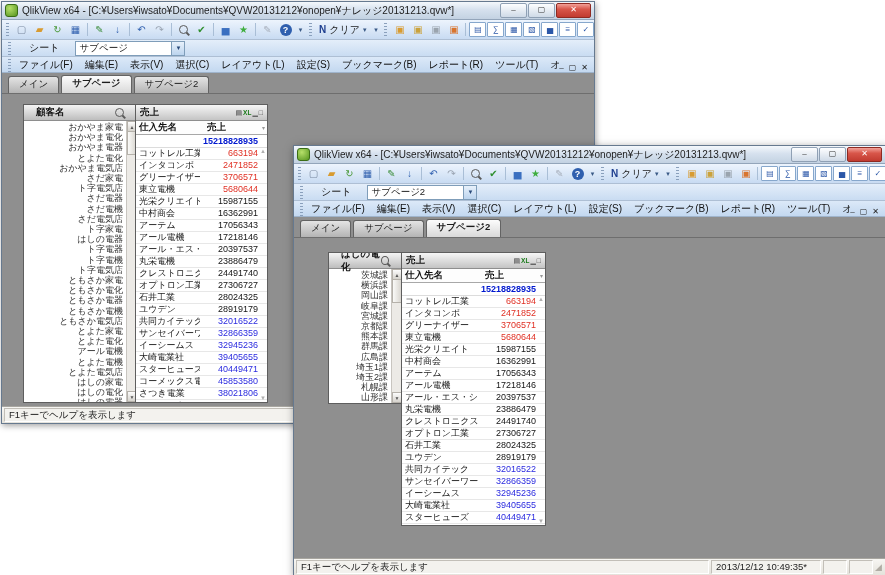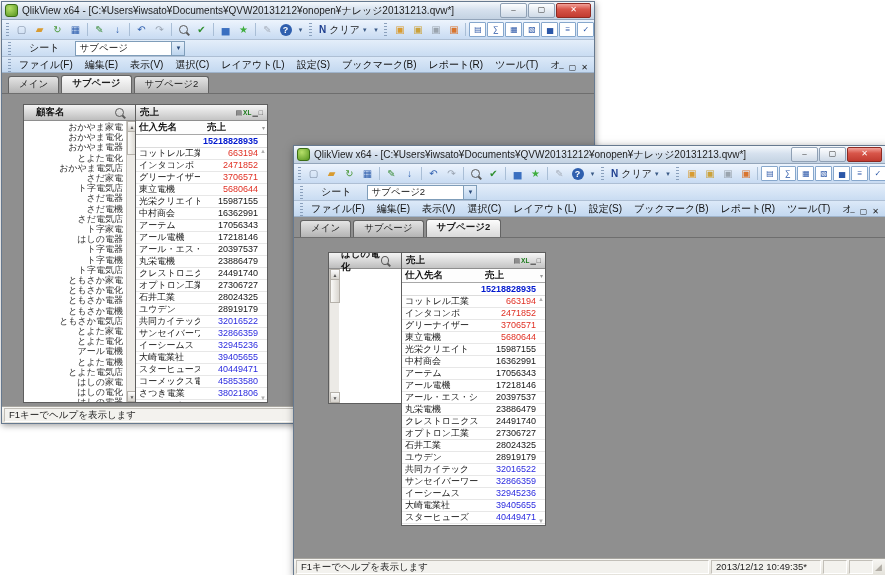--- a/index.html
+++ b/index.html
@@ -462,20 +462,35 @@
       <span class="tab">サブページ</span>
       <span class="tab active">サブページ2</span>
     </div>
   <div class="content">
     <div class="listbox" style="left:34px;top:14px;width:72px;height:150px">
       <div class="lb-caption">
         <span>はしの電化</span>
         <span class="mag"></span>
       </div>
       <div class="lb-body">
+        <div class="lb-items">
+            <div class="lb-item">茨城課</div>
+            <div class="lb-item">横浜課</div>
+            <div class="lb-item">岡山課</div>
+            <div class="lb-item">岐阜課</div>
+            <div class="lb-item">宮城課</div>
+            <div class="lb-item">京都課</div>
+            <div class="lb-item">熊本課</div>
+            <div class="lb-item">群馬課</div>
+            <div class="lb-item">広島課</div>
+            <div class="lb-item">埼玉1課</div>
+            <div class="lb-item">埼玉2課</div>
+            <div class="lb-item">札幌課</div>
+            <div class="lb-item">山形課</div>
+          </div>
         <div class="scrollbar">
           <span class="sb-btn up">▲</span>
           <span class="sb-thumb"></span>
           <span class="sb-btn down">▼</span>
         </div>
       </div>
     </div>
     <div class="qtable" style="left:107px;top:14px;width:143px;height:272px">
       <div class="qt-caption">
         <span class="qt-title">売上</span>

